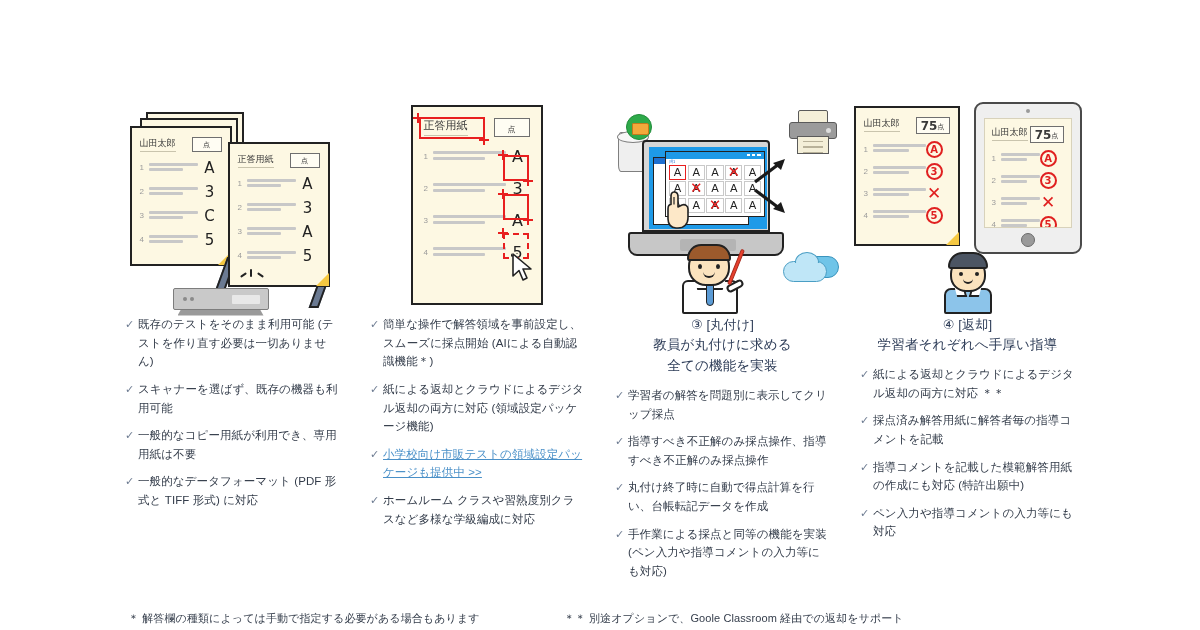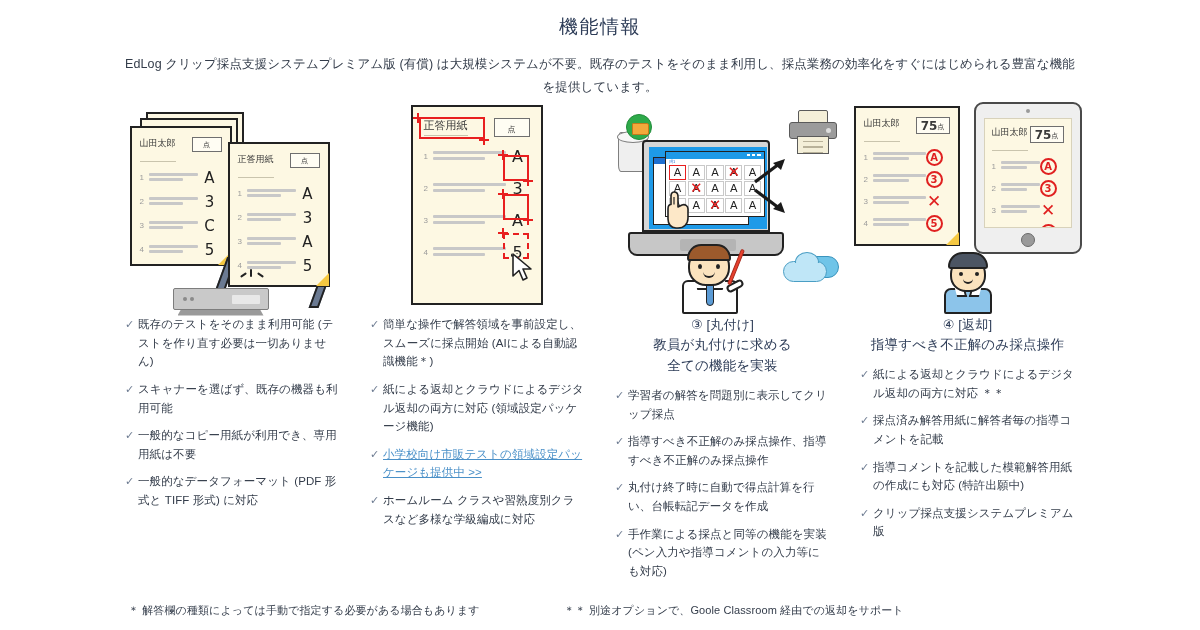--- a/index.html
+++ b/index.html
@@ -103,21 +103,21 @@
   .bullet .btext { flex: 1 1 auto; }
   .bullet .btext.link {
     color: #4a90c8;
     text-decoration: underline;
     cursor: pointer;
   }
 
   
   .footnotes {
     position: absolute;
-    bottom: 12px;
+    bottom: 4px;
     left: 0;
     width: 1200px;
     display: flex;
   }
   .footnote {
     font-size: 11px;
     color: #333c4a;
     letter-spacing: 0.1px;
   }
   .fn-1 { margin-left: 128px; }
@@ -133,21 +133,21 @@
     position: absolute;
     right: -1px; bottom: -1px;
     width: 0; height: 0;
     border-left: 13px solid transparent;
     border-bottom: 13px solid #f5c842;
   }
   .paper-name {
     font-size: 9px;
     color: #3a3a3a;
     border-bottom: 1.5px solid #c9c4ad;
-    padding-bottom: 11px;
+    padding-bottom: 1px;
   }
   .score-box {
     border: 1.5px solid #6f6f6f;
     background: #fffdf3;
     font-size: 7px;
     color: #3a3a3a;
     display: flex;
     align-items: flex-end;
     justify-content: center;
     padding-bottom: 1px;
@@ -413,24 +413,20 @@
   .c4 .s-hair { position: absolute; left: 12px; top: 0px; width: 40px; height: 17px; background: #4c5563; border: 2px solid #222; border-radius: 18px 18px 3px 3px; }
   .c4 .s-eye { position: absolute; top: 20px; width: 4px; height: 4px; background: #222; border-radius: 50%; }
   .c4 .s-eye.l { left: 23px; } .c4 .s-eye.r { left: 39px; }
   .c4 .s-mouth { position: absolute; left: 27px; top: 27px; width: 10px; height: 5px; border-bottom: 2px solid #222; border-radius: 0 0 9px 9px; }
 </style>
 </head>
 <body>
 
 <div class="page">
 
-  <div class="header">
-    <div class="page-title">機能情報</div>
-    <div class="page-subtitle">EdLog クリップ採点支援システムプレミアム版 (有償) は大規模システムが不要。既存のテストをそのまま利用し、採点業務の効率化をすぐにはじめられる豊富な機能を提供しています。</div>
-  </div>
 
   <div class="columns">
 
     <div class="column">
       <div class="illus">
         <div class="c1">
           <div class="sheet-back2"></div>
           <div class="sheet-back1"></div>
 
           <div class="paper sheet-main">
@@ -919,39 +915,39 @@
             <span class="s-hair"></span>
             <span class="s-eye l"></span>
             <span class="s-eye r"></span>
             <span class="s-mouth"></span>
           </div>
         </div>
       </div>
 
       <div class="col-heading">
         <span class="step">④ [返却]</span>
-        <span>指導すべき不正解のみ採点操作</span>
+        <span>学習者それぞれへ手厚い指導</span>
       </div>
 
       <ul class="bullets">
         <li class="bullet">
             <span class="check">✓</span>
             <span class="btext">紙による返却とクラウドによるデジタル返却の両方に対応 ＊＊</span>
           </li>
         <li class="bullet">
             <span class="check">✓</span>
             <span class="btext">採点済み解答用紙に解答者毎の指導コメントを記載</span>
           </li>
         <li class="bullet">
             <span class="check">✓</span>
             <span class="btext">指導コメントを記載した模範解答用紙の作成にも対応 (特許出願中)</span>
           </li>
         <li class="bullet">
             <span class="check">✓</span>
-            <span class="btext">クリップ採点支援システムプレミアム版</span>
+            <span class="btext">ペン入力や指導コメントの入力等にも対応</span>
           </li>
       </ul>
     </div>
 
   </div>
 
   <div class="footnotes">
     <div class="footnote fn-1">＊ 解答欄の種類によっては手動で指定する必要がある場合もあります</div>
     <div class="footnote fn-2">＊＊ 別途オプションで、Goole Classroom 経由での返却をサポート</div>
   </div>

